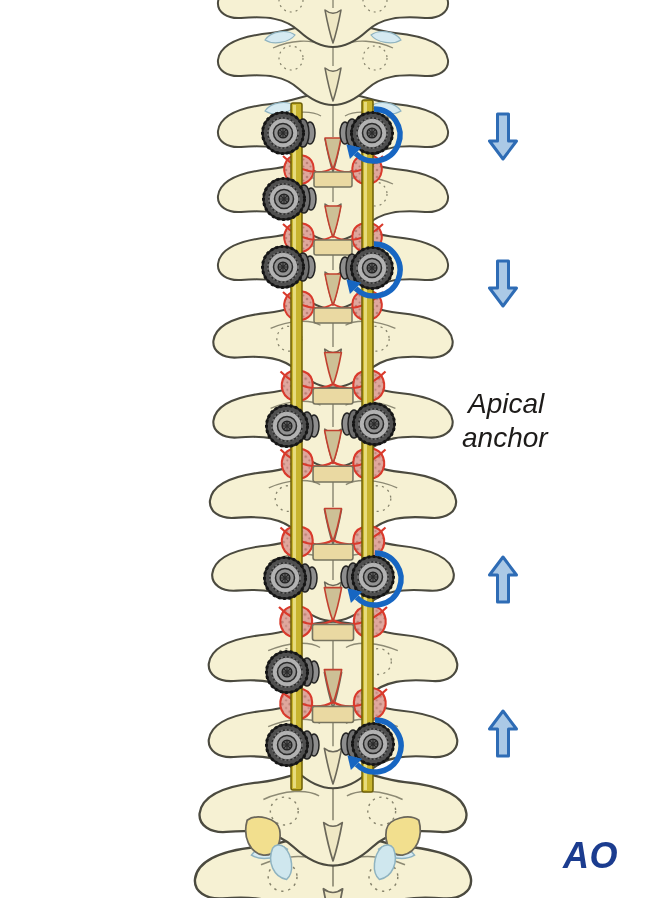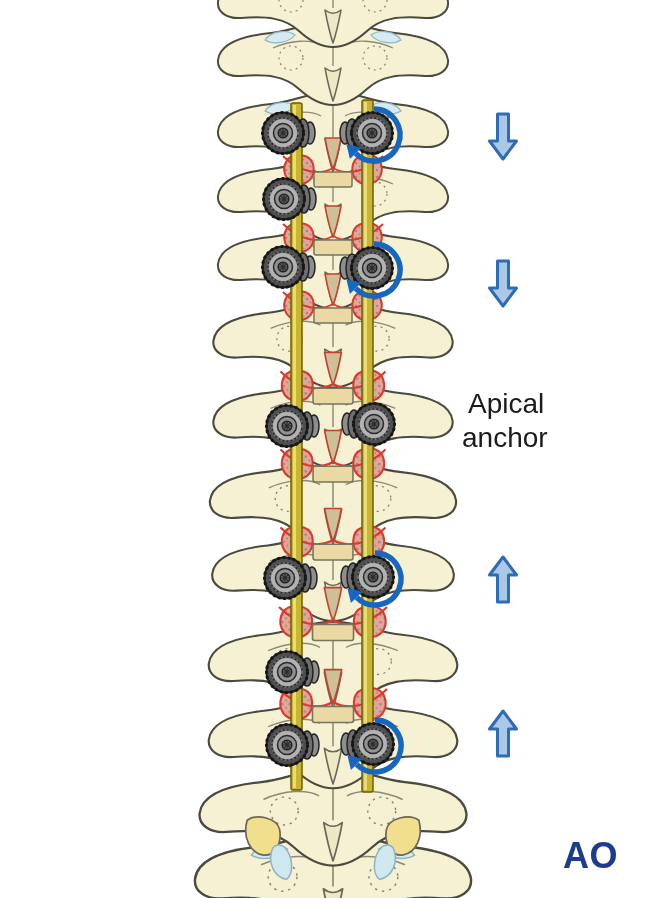--- a/index.html
+++ b/index.html
@@ -1,17 +1,17 @@
 <!DOCTYPE html>
 <html><head>
 <meta charset="utf-8">
 <style>
   html,body{margin:0;padding:0;background:#ffffff;}
   body{width:665px;height:898px;font-family:"Liberation Sans",sans-serif;overflow:hidden;}
-  .stage{position:relative;width:602px;height:898px;background:#ffffff;}
+  .stage{position:relative;width:602px;height:898px;background:#ffffff;font-style:italic;}
   svg{display:block;}
   .apical-label{font-family:"Liberation Sans",sans-serif;font-size:28px;fill:#1d1b19;}
   .ao-logo-text{font-family:"Liberation Sans",sans-serif;font-size:36px;font-weight:bold;fill:#1b3c8f;letter-spacing:0.5px;}
 </style>
 </head>
 <body>
 
 <div class="stage">
 <svg width="665" height="898" viewBox="0 0 665 898" xmlns="http://www.w3.org/2000/svg">
   <defs>

